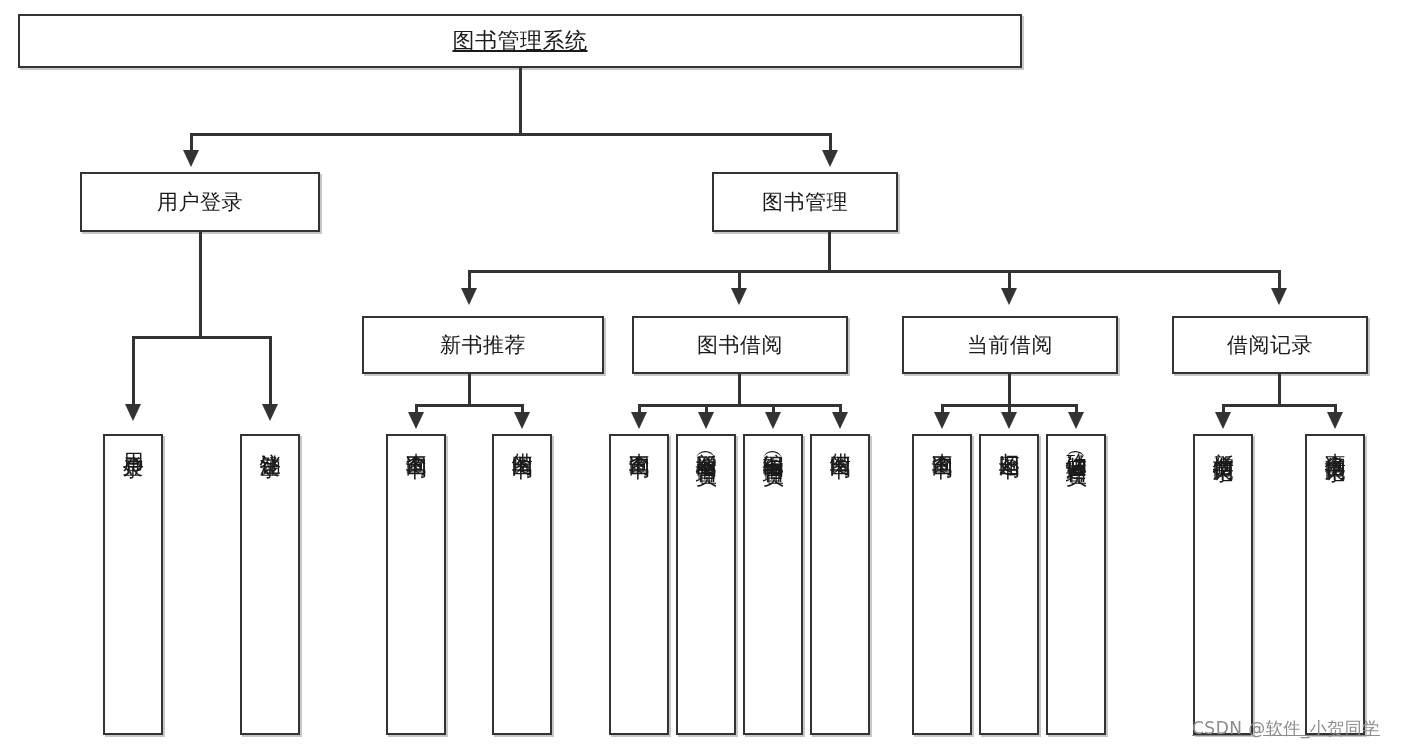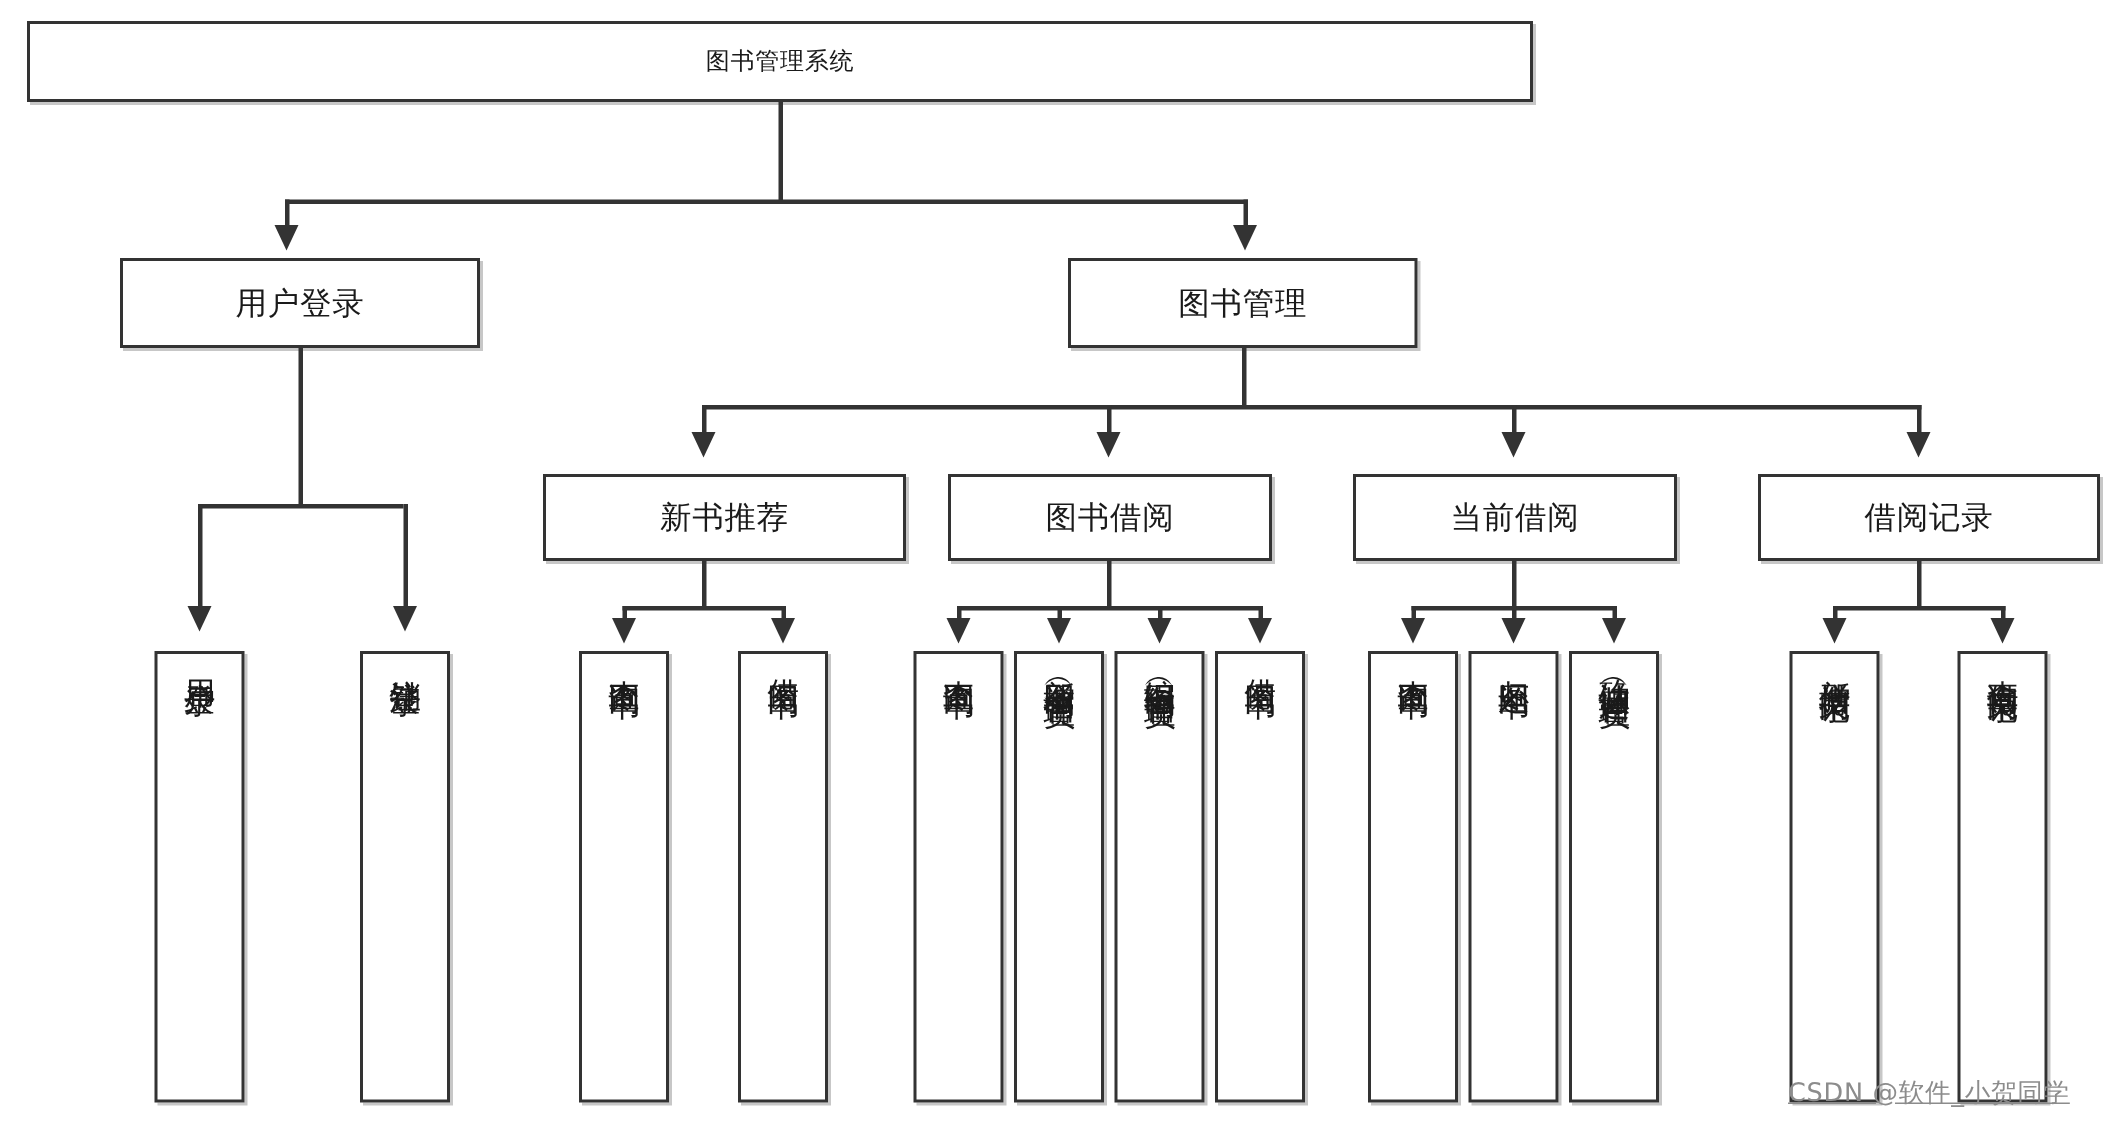--- a/index.html
+++ b/index.html
@@ -28,21 +28,21 @@
     align-items: center;
     justify-content: center;
     color: #1a1a1a;
   }
   .node .label {
     font-size: 21px;
     line-height: 1.15;
     letter-spacing: 0.5px;
     white-space: nowrap;
   }
-  .node.root .label { font-size: 16px; }
+  .node.root .label { font-size: 22px; text-decoration: underline; }
   .node.level2 .label { font-size: 21px; }
   
   .node.leaf {
     align-items: flex-start;
     justify-content: center;
     padding-top: 0;
   }
   .node.leaf .label {
     writing-mode: vertical-rl;
     text-orientation: upright;
@@ -93,21 +93,21 @@
   <div class="edge-v" style="left:190px; top:133px; height:22px;"></div>
   <div class="arrow" style="left:183px; top:150px;"></div>
 
   <div class="edge-v" style="left:829px; top:133px; height:22px;"></div>
   <div class="arrow" style="left:822px; top:150px;"></div>
 
   <div class="node level2" style="left:80px; top:172px; width:240px; height:60px;">
     <span class="label">用户登录</span>
   </div>
 
-  <div class="node level2" style="left:712px; top:172px; width:233px; height:60px;">
+  <div class="node level2" style="left:712px; top:172px; width:186px; height:60px;">
     <span class="label">图书管理</span>
   </div>
 
   <div class="edge-v" style="left:199px; top:232px; height:106px;"></div>
   <div class="edge-h" style="left:132px; top:336px; width:137px;"></div>
   <div class="edge-v" style="left:132px; top:336px; height:70px;"></div>
   <div class="arrow" style="left:125px; top:404px;"></div>
   <div class="edge-v" style="left:269px; top:336px; height:70px;"></div>
   <div class="arrow" style="left:262px; top:404px;"></div>
 
@@ -135,21 +135,21 @@
 
   <div class="node level2" style="left:362px; top:316px; width:242px; height:58px;">
     <span class="label">新书推荐</span>
   </div>
   <div class="node level2" style="left:902px; top:316px; width:216px; height:58px;">
     <span class="label">当前借阅</span>
   </div>
   <div class="node level2" style="left:632px; top:316px; width:216px; height:58px;">
     <span class="label">图书借阅</span>
   </div>
-  <div class="node level2" style="left:1172px; top:316px; width:228px; height:58px;">
+  <div class="node level2" style="left:1172px; top:316px; width:196px; height:58px;">
     <span class="label">借阅记录</span>
   </div>
 
   <div class="edge-v" style="left:468px; top:374px; height:32px;"></div>
   <div class="edge-h" style="left:415px; top:404px; width:109px;"></div>
   <div class="edge-v" style="left:415px; top:404px; height:10px;"></div>
   <div class="arrow" style="left:408px; top:412px;"></div>
   <div class="edge-v" style="left:521px; top:404px; height:10px;"></div>
   <div class="arrow" style="left:514px; top:412px;"></div>
 

